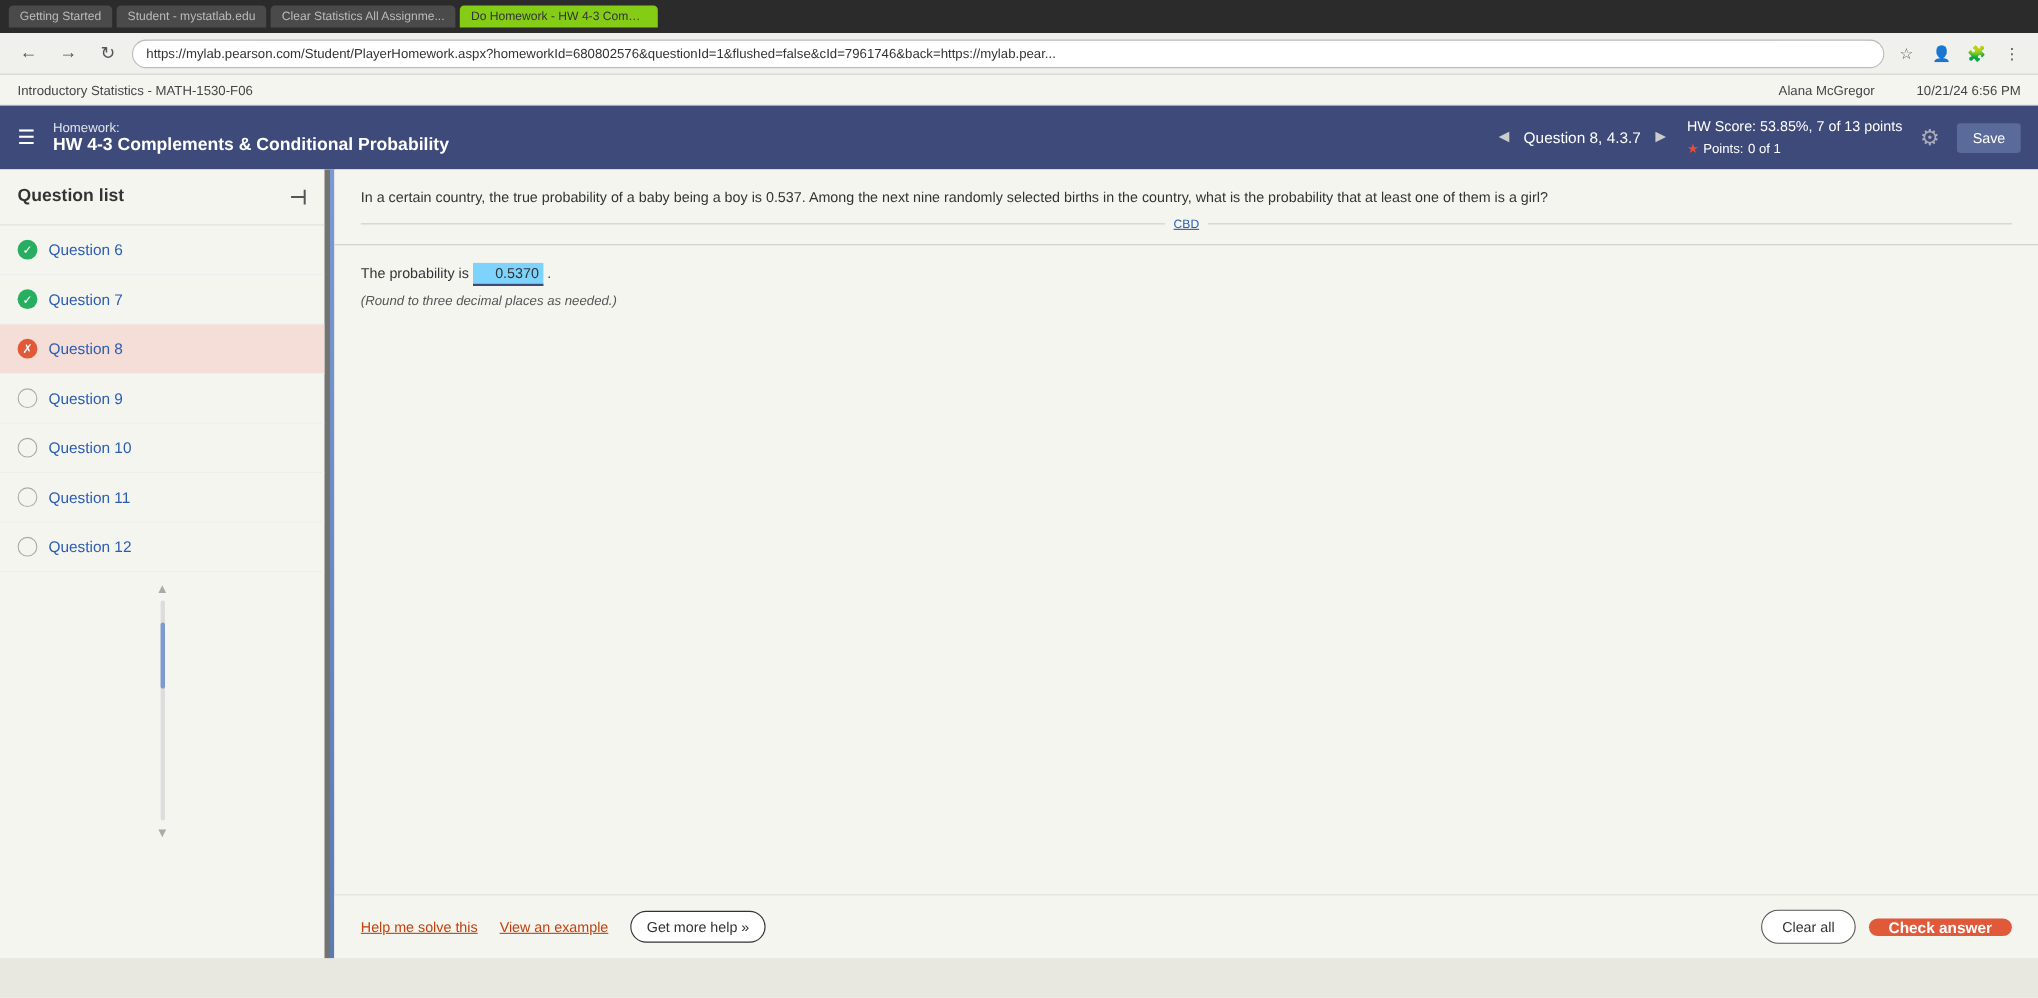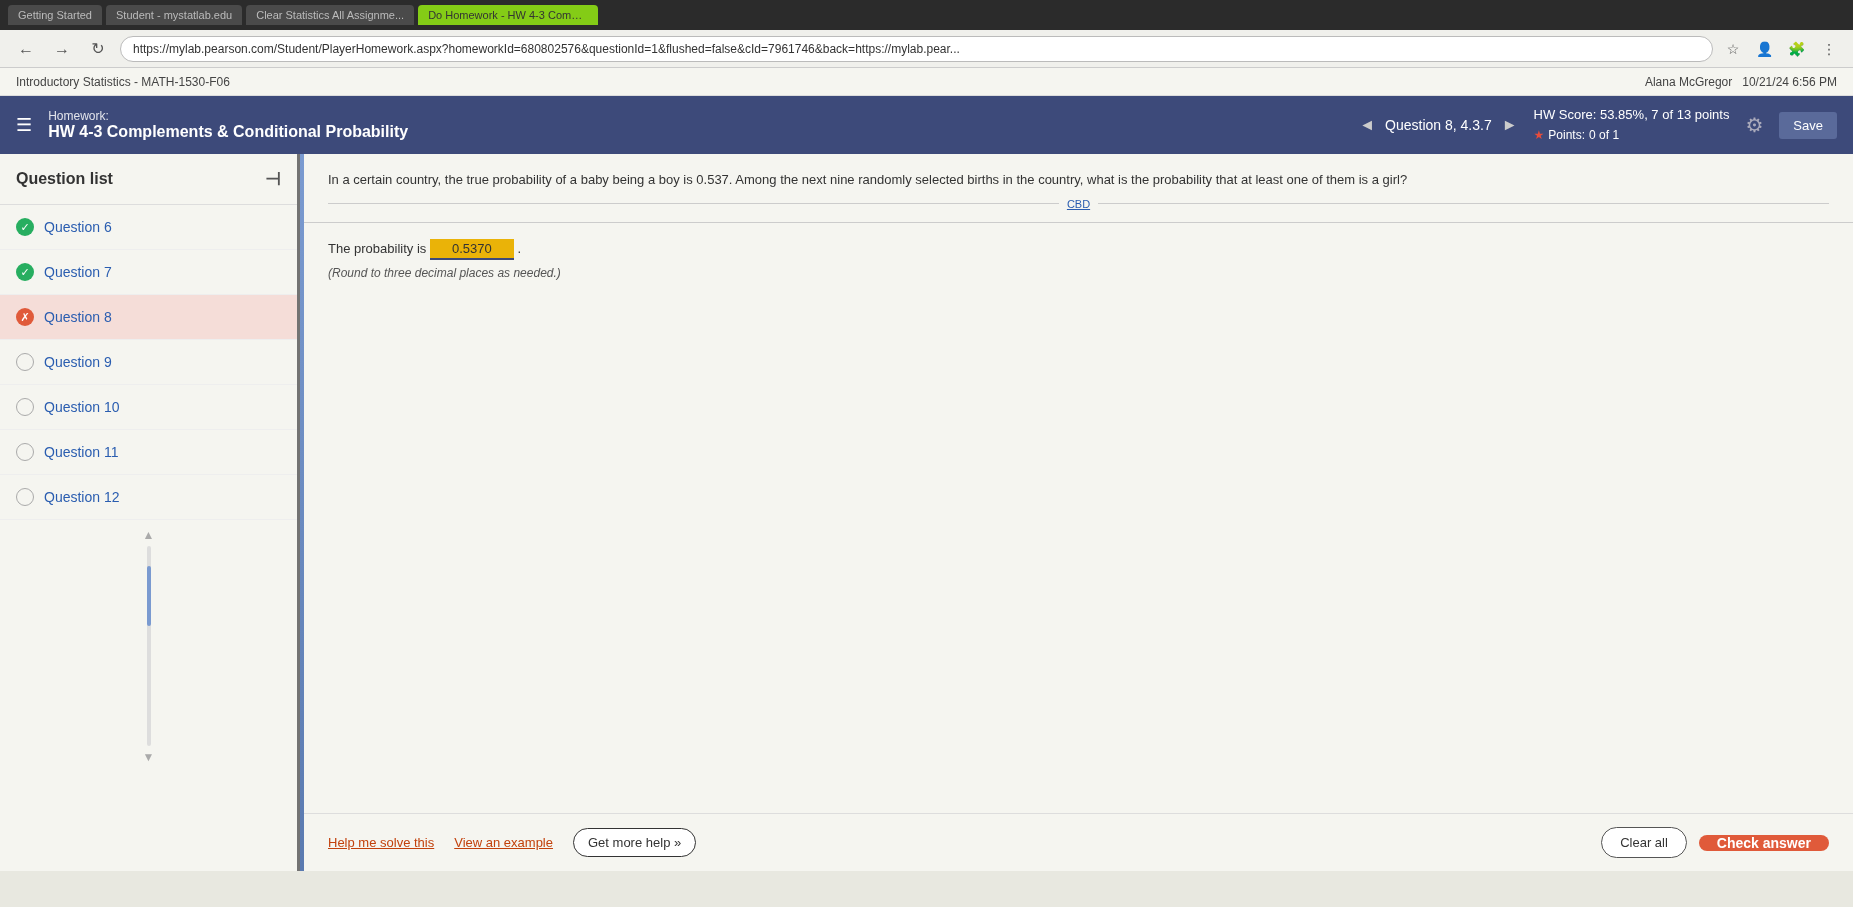--- a/index.html
+++ b/index.html
@@ -75,20 +75,21 @@
     .app-meta-bar {
       background: #f5f5f0;
       height: 28px;
       display: flex;
       align-items: center;
       justify-content: flex-end;
       padding: 0 16px;
       font-size: 12px;
       color: #444;
       border-bottom: 1px solid #ddd;
+      gap: 28px;
     }
 
     
     .app-header {
       background: #3d4a7a;
       height: 58px;
       display: flex;
       align-items: center;
       padding: 0 16px;
       gap: 16px;
@@ -160,21 +161,21 @@
     .main-layout {
       display: flex;
       height: calc(907px - 36px - 30px - 38px - 28px - 58px);
       min-height: 600px;
     }
 
     
     .sidebar {
       width: 300px;
       background: #f5f5f0;
-      border-right: 3px solid #737373;
+      border-right: 5px solid #737373;
       overflow-y: auto;
       padding: 0;
       flex-shrink: 0;
     }
     .sidebar-header {
       display: flex;
       align-items: center;
       justify-content: space-between;
       padding: 14px 16px;
       font-size: 16px;
@@ -257,27 +258,27 @@
       padding: 16px 24px;
       flex: 1;
       overflow-y: auto;
     }
     .answer-text {
       font-size: 13px;
       color: #333;
       margin-bottom: 6px;
     }
     .answer-input-field {
-      width: 84px;
+      width: 64px;
       border: none;
       border-bottom: 2px solid #3d4a7a;
-      background: #eab308;
+      background: #7dd3fc;
       padding: 2px 4px;
       font-size: 13px;
-      text-align: center;
+      text-align: right;
       outline: none;
       color: #333;
     }
     .answer-hint {
       font-size: 12px;
       color: #555;
       margin-top: 4px;
       font-style: italic;
     }
 

